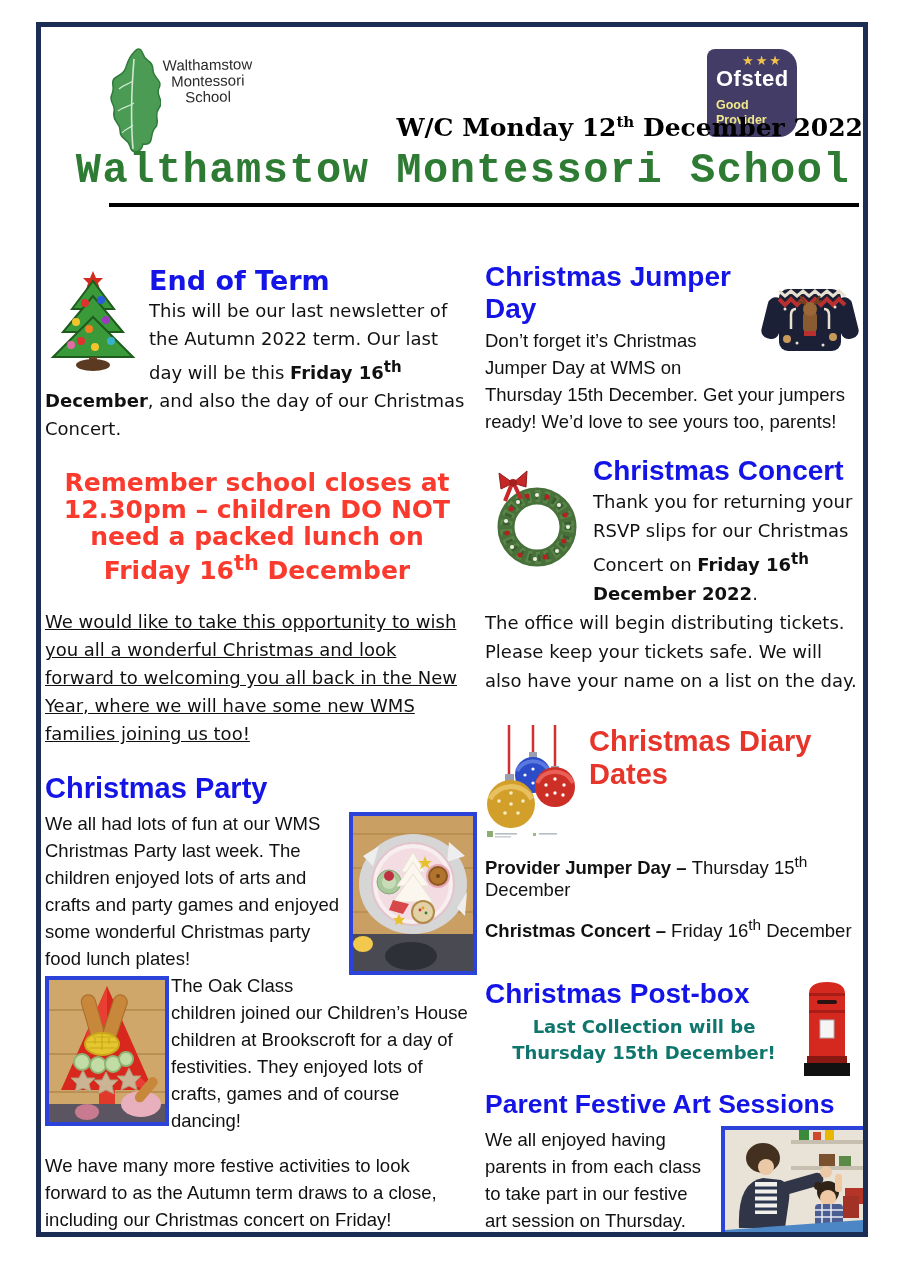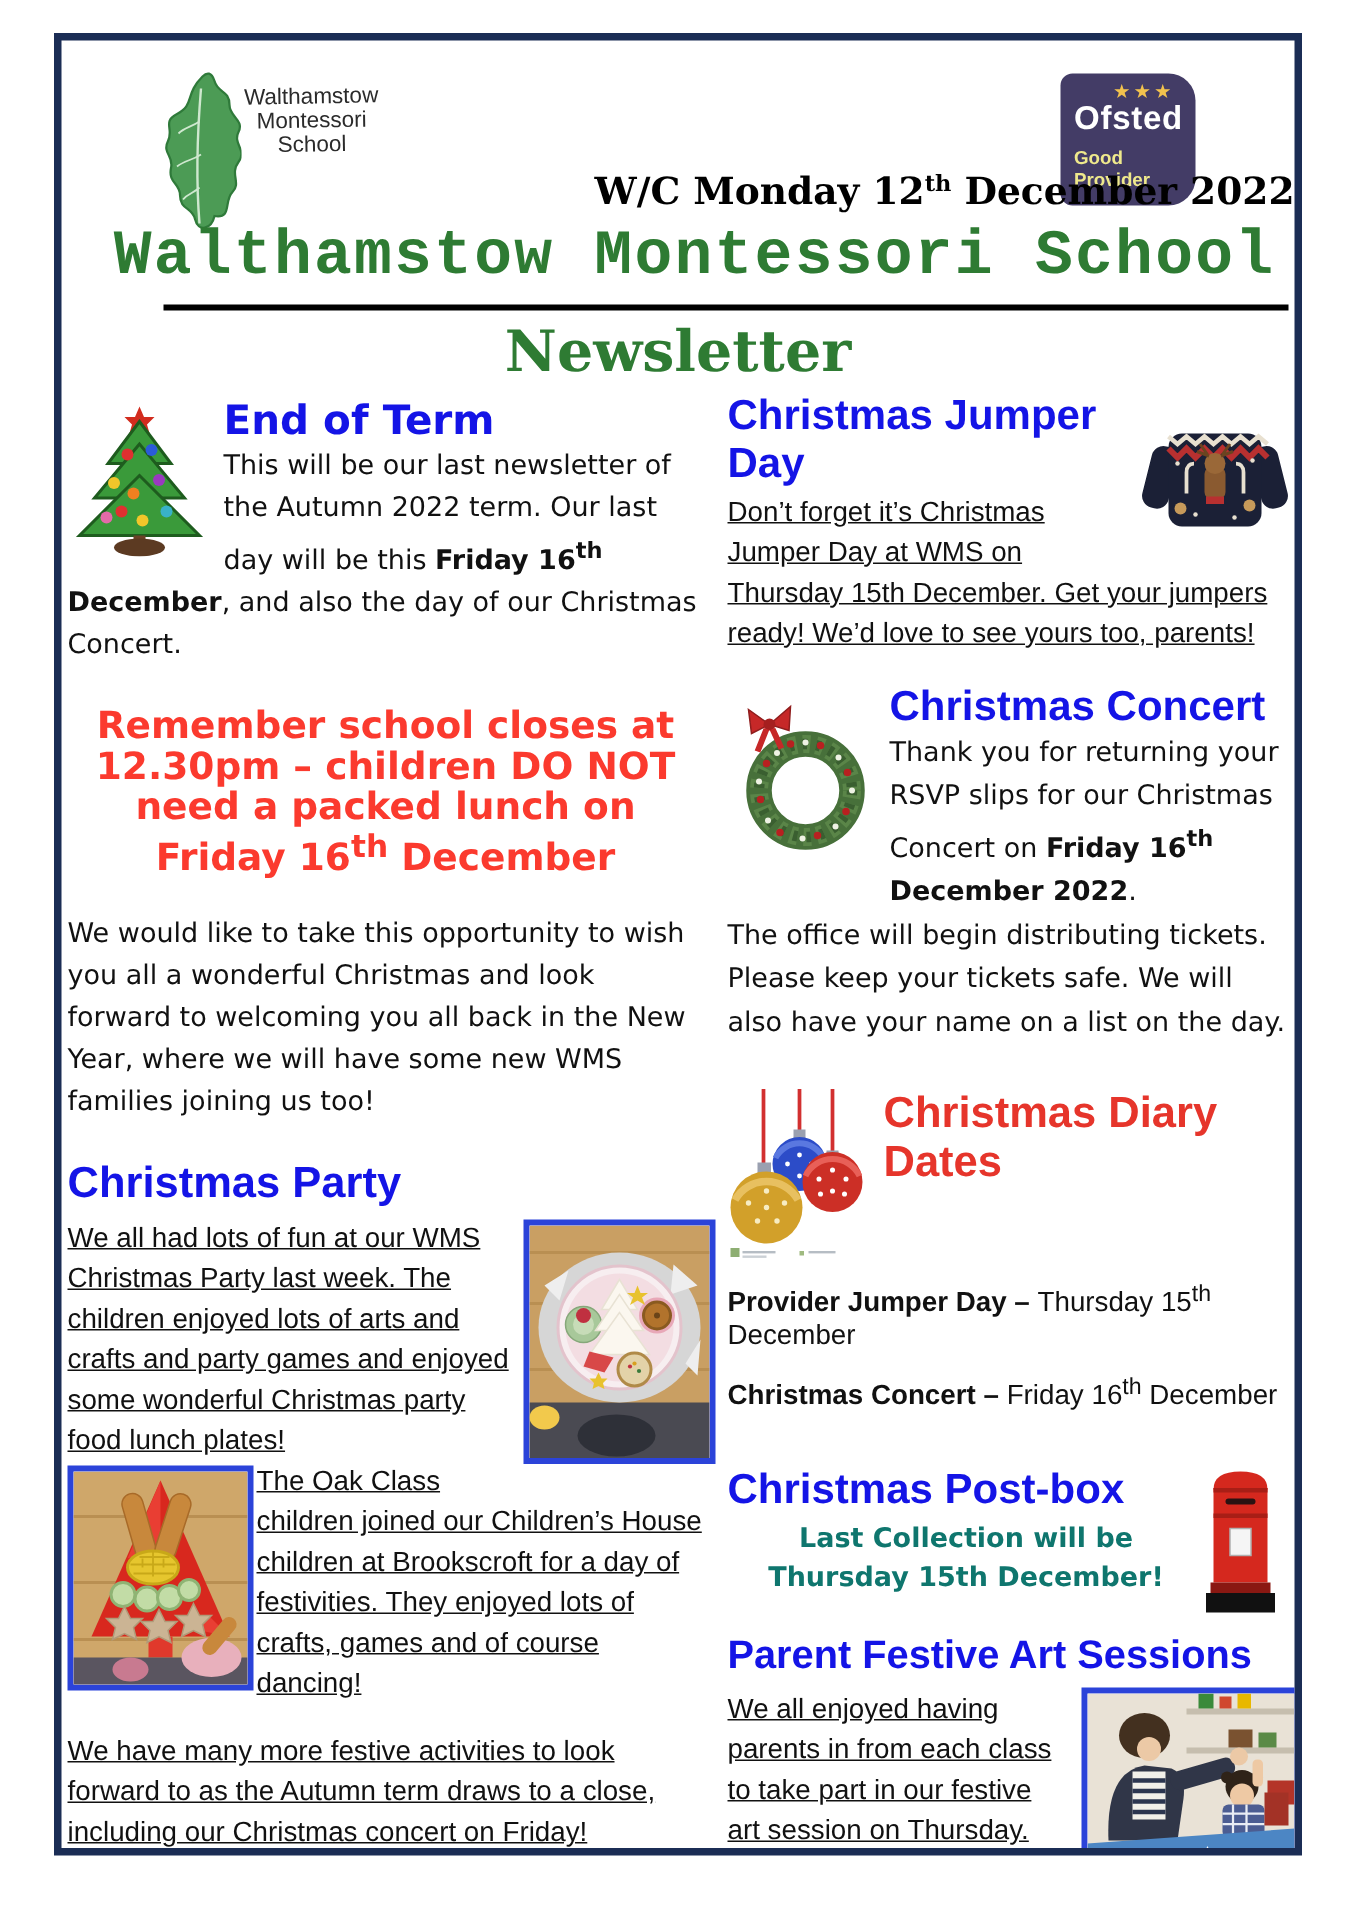--- a/index.html
+++ b/index.html
@@ -39,33 +39,33 @@
     position:absolute;top:184px;left:0;width:100%;text-align:center;
     font-family:"DejaVu Serif","Liberation Serif",serif;font-weight:bold;font-size:38px;color:#2e7b33;
   }
   
   .columns{display:flex;gap:16px;padding:0 4px;}
   .col-left{width:424px;flex:none;}
   .col-right{flex:1;min-width:0;}
   .h-blue{color:#1414e6;font-weight:bold;font-size:28px;line-height:32px;margin:0;}
   .h-red{color:#e6352b;font-weight:bold;font-size:29px;line-height:33px;margin:10px 0 0;}
   .comic{font-family:"DejaVu Sans",sans-serif;font-size:18px;line-height:28px;}
-  .cal{font-family:"Liberation Sans",sans-serif;font-size:18.5px;line-height:27px;text-decoration:underline;}
+  .cal{font-family:"Liberation Sans",sans-serif;font-size:18.5px;line-height:27px;}
   .b{font-weight:bold;}
   p{margin:0;}
   figure{margin:0;}
   .photo{border:4px solid #2b43d9;box-sizing:content-box;display:block;}
   
   .tree-fig{float:left;width:96px;height:102px;margin:2px 8px 0 0;}
   .eot-h{font-size:27px;margin:10px 0 2px;}
   .warning{
     clear:both;color:#fb3a2e;font-weight:bold;text-align:center;
     font-family:"DejaVu Sans",sans-serif;font-size:25px;line-height:27px;margin:26px 12px 24px;
   }
-  .eot-p2{margin:0 0 24px;}
+  .eot-p2{margin:0 0 24px;text-decoration:underline;}
   .party-h{font-size:29px;margin:14px 0 6px;}
   .plate-fig{float:right;width:120px;height:155px;margin:2px 0 6px 8px;}
   .food-fig{float:left;width:116px;height:142px;margin:4px 10px 4px 0;}
   .final-p{clear:left;margin-top:18px;}
   
   .jumper-fig{float:right;width:98px;height:82px;margin:16px 0 0 6px;}
   .jumper-h{margin:4px 0 2px;}
   .concert-sec{margin-top:20px;}
   .wreath-fig{float:left;width:100px;height:126px;margin:2px 8px 0 0;}
   .concert-p{font-size:18px;line-height:29px;}
@@ -112,21 +112,20 @@
       <div class="rating">
         <span>Good</span><br>
         <span>Provider</span>
       </div>
     </div>
 
     <div class="dateline"><span>W/C Monday 12</span><sup>th</sup><span> December 2022</span></div>
 
     <div class="title">Walthamstow Montessori School</div>
     <div class="title-rule"></div>
-    <div class="subtitle">Newsletter</div>
   </div>
 
   <div class="columns">
 
     <div class="col-left">
 
       <section>
         <figure class="tree-fig">
           <svg width="96" height="102" viewBox="0 0 96 102">
             <polygon points="48,2 51,9 58,9 53,14 55,21 48,17 41,21 43,14 38,9 45,9" fill="#d22c1e"></polygon>

